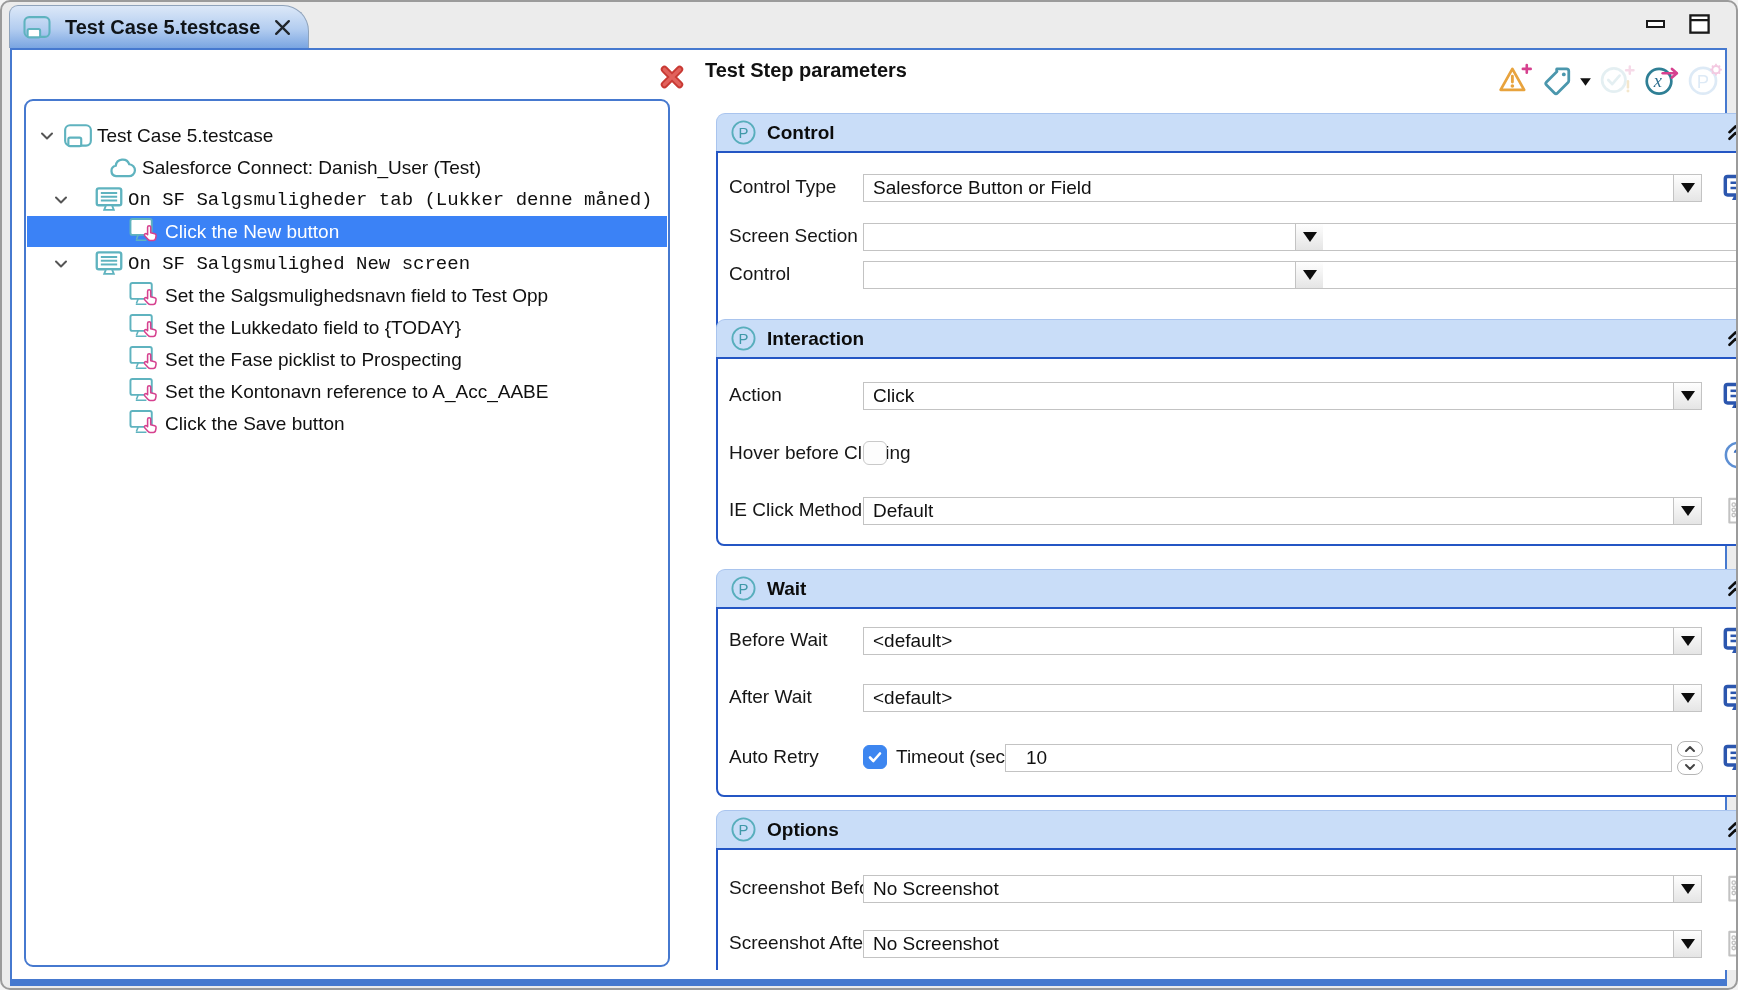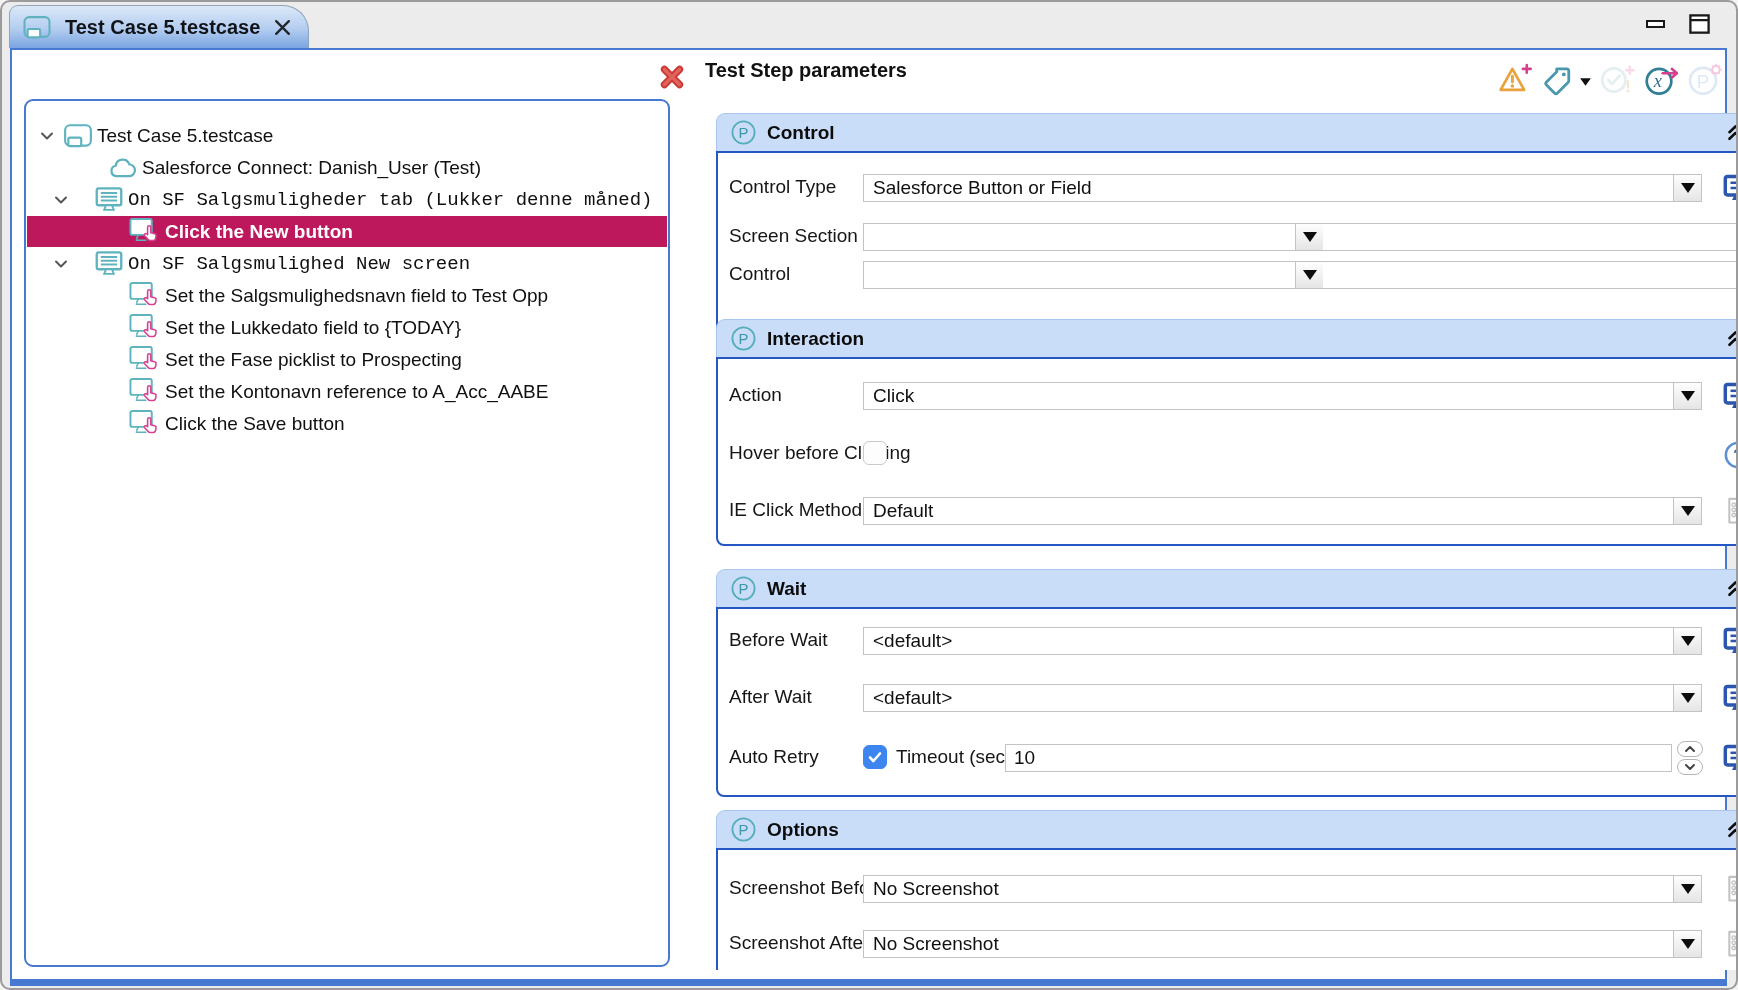--- a/index.html
+++ b/index.html
@@ -16,21 +16,21 @@
   .content{position:absolute;left:8px;top:46px;width:1717px;height:938px;background:#fff;
            border:2px solid #4679cf;border-bottom:7px solid #4679cf;box-sizing:border-box;}
   .ptitle{position:absolute;left:703px;top:57px;font-size:20px;font-weight:bold;color:#111;z-index:2;text-align:right;}
   .redx{position:absolute;left:656px;top:61px;width:28px;height:28px;z-index:2;}
   .tbicon{position:absolute;z-index:2;}
   
   .tree{position:absolute;left:22px;top:97px;width:646px;height:868px;border:2px solid #4679cf;
         border-radius:9px;background:#fff;overflow:hidden;box-sizing:border-box;z-index:2;}
   .trow{position:absolute;left:1px;right:1px;height:31px;display:flex;align-items:center;
         font-size:19px;color:#101010;white-space:nowrap;cursor:default;}
-  .trow.sel{background:#be185d;color:#fff;font-weight:bold;text-align:center;}
+  .trow.sel{background:#3b82f6;color:#fff;font-weight:normal;text-align:center;}
   .chev{width:20px;height:16px;flex:0 0 20px;margin-right:6px;}
   .t0{padding-left:10px;}
   .t1{padding-left:24px;font-family:Liberation Mono, monospace;} .t1 .chev{margin-right:23px;}
   .t1n{padding-left:81px;}
   .t2{padding-left:101px;}
   .ticon{width:30px;height:28px;flex:0 0 30px;margin-right:4px;}
   .ticon.w{width:33px;flex:0 0 33px;height:31px;}
   
   .section{position:absolute;left:673px;width:1046px;z-index:2;margin-left:41px;}
   .sec-head{height:38px;background:#c9ddf8;border:1px solid #a9c4ee;border-bottom:none;
@@ -50,21 +50,21 @@
   .dd{width:28px;height:100%;border-left:1px solid #c3c3c3;
       background:linear-gradient(#fefefe,#e5e5e5);display:flex;align-items:center;justify-content:center;cursor:pointer;box-sizing:border-box;}
   .tri{width:0;height:0;border-left:7px solid transparent;border-right:7px solid transparent;border-top:10px solid #0d0d0d;}
   .ricon{position:absolute;left:1005px;top:-1px;width:30px;height:30px;cursor:pointer;}
   .ricon.dis{cursor:default;}
   .cb{position:absolute;left:145px;top:1px;width:24px;height:24px;border:1.5px solid #c9c9c9;
       border-radius:6px;background:#fdfdfd;box-sizing:border-box;cursor:pointer;}
   .cb.on{background:#3d86f0;border-color:#3d86f0;display:flex;align-items:center;justify-content:center;}
   .tlab{position:absolute;left:178px;top:2px;font-size:19px;color:#161616;white-space:nowrap;}
   .num{position:absolute;left:287px;top:0;width:667px;height:28px;border:1px solid #c3c3c3;
-       font-size:19px;padding:0 8px;box-sizing:border-box;color:#101010;font-family:"Liberation Sans",sans-serif;}
+       font-size:19px;padding:0 20px;box-sizing:border-box;color:#101010;font-family:"Liberation Sans",sans-serif;}
   .spin{position:absolute;left:959px;top:-3px;width:26px;height:34px;display:flex;flex-direction:column;gap:2px;}
   .spin .sb{flex:1;border:1px solid #b5b5b5;border-radius:8px;background:#fff;display:flex;
             align-items:center;justify-content:center;cursor:pointer;}
   .cursor-hand{position:absolute;left:1017px;top:11px;width:24px;height:26px;z-index:4;}
 </style>
 </head>
 <body>
 
 <svg width="0" height="0" style="position:absolute">
   <defs>

